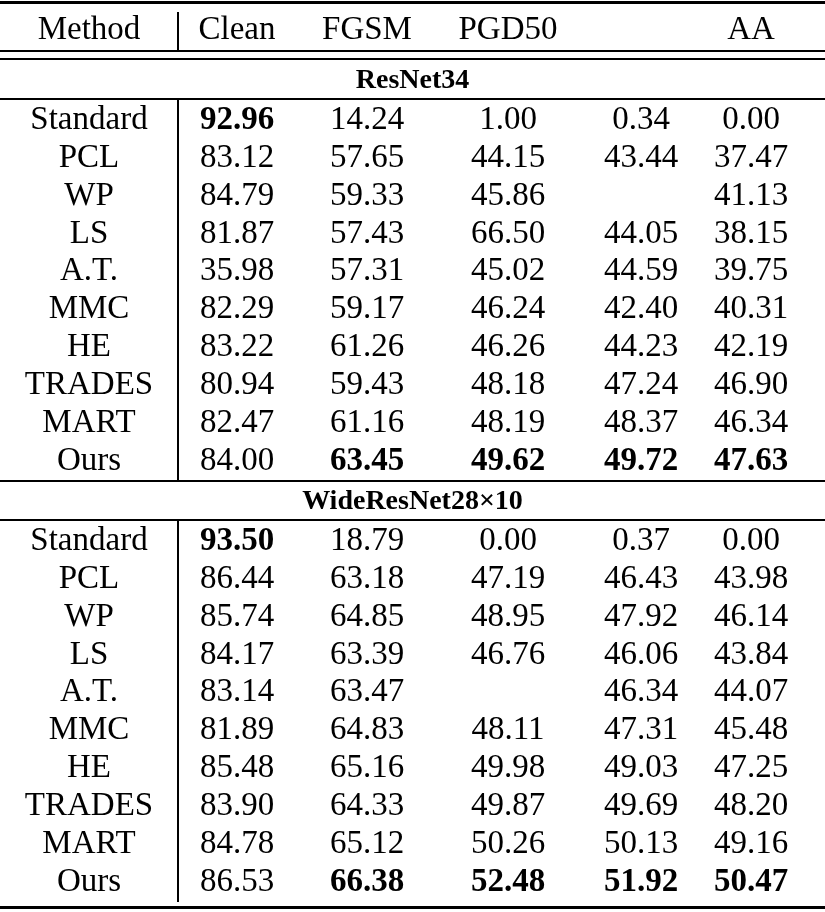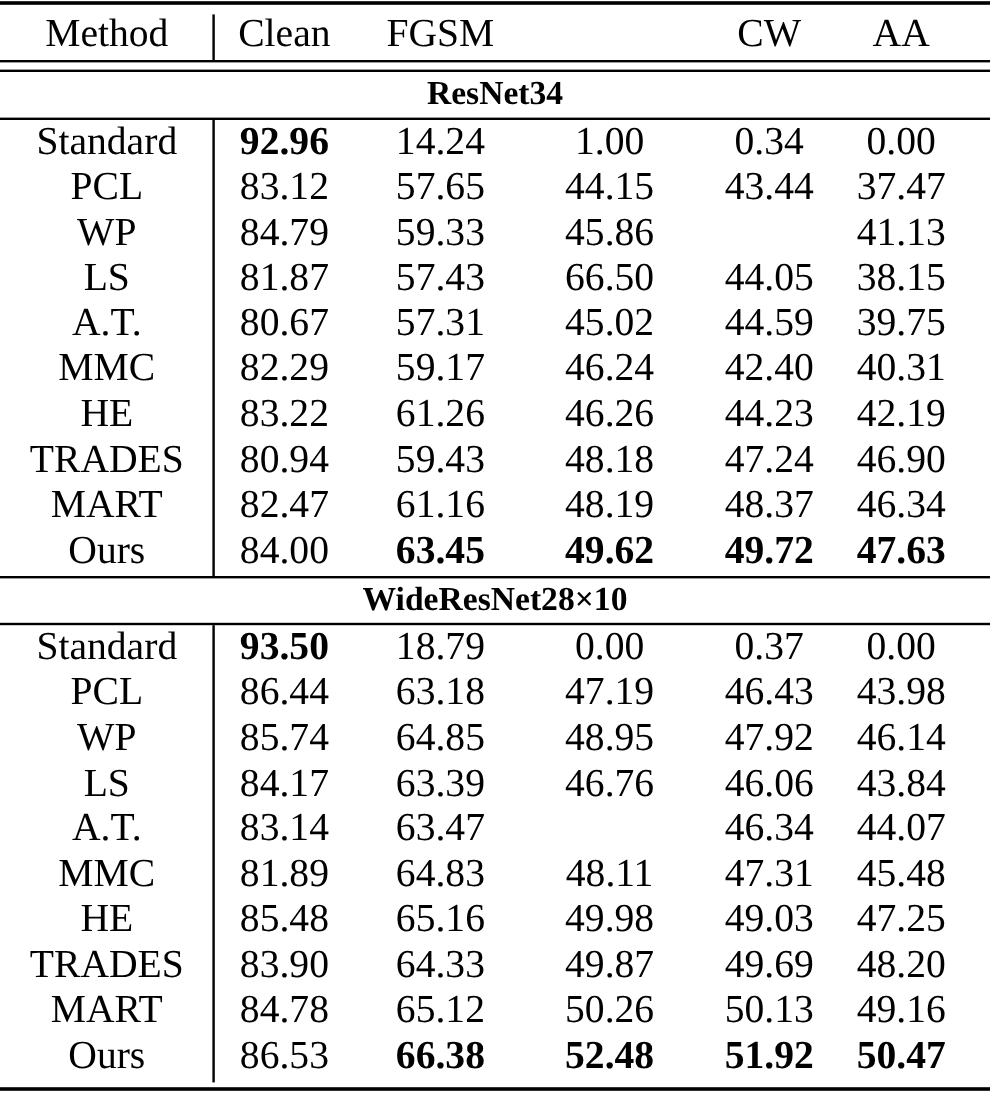--- a/index.html
+++ b/index.html
@@ -36,21 +36,21 @@
   <div class="rule thick" style="top:906px;"></div>
 
   <div class="vline" style="top:12px; height:38px;"></div>
   <div class="vline" style="top:100px; height:380px;"></div>
   <div class="vline" style="top:521px; height:381px;"></div>
 
   <div class="row" style="top:9px;">
     <div class="cell c0">Method</div>
     <div class="cell c1">Clean</div>
     <div class="cell c2">FGSM</div>
-    <div class="cell c4">CW</div>
+    <div class="cell c3">PGD50</div>
     <div class="cell c5">AA</div>
   </div>
 
   <div class="section" style="top:60px;">ResNet34</div>
   <div class="section" style="top:481px;">WideResNet28×10</div>
 
   <div id="body-rows">
       <div class="row" style="top: 99px;">
         <div class="cell c0">Standard</div>
         <div class="cell c1 bold">92.96</div>
@@ -77,21 +77,21 @@
       <div class="row" style="top: 212.55px;">
         <div class="cell c0">LS</div>
         <div class="cell c1">81.87</div>
         <div class="cell c2">57.43</div>
         <div class="cell c3">66.50</div>
         <div class="cell c4">44.05</div>
         <div class="cell c5">38.15</div>
       </div>
       <div class="row" style="top: 250.4px;">
         <div class="cell c0">A.T.</div>
-        <div class="cell c1">80.67</div>
+        <div class="cell c1">35.98</div>
         <div class="cell c2">57.31</div>
         <div class="cell c3">45.02</div>
         <div class="cell c4">44.59</div>
         <div class="cell c5">39.75</div>
       </div>
       <div class="row" style="top: 288.25px;">
         <div class="cell c0">MMC</div>
         <div class="cell c1">82.29</div>
         <div class="cell c2">59.17</div>
         <div class="cell c3">46.24</div>

